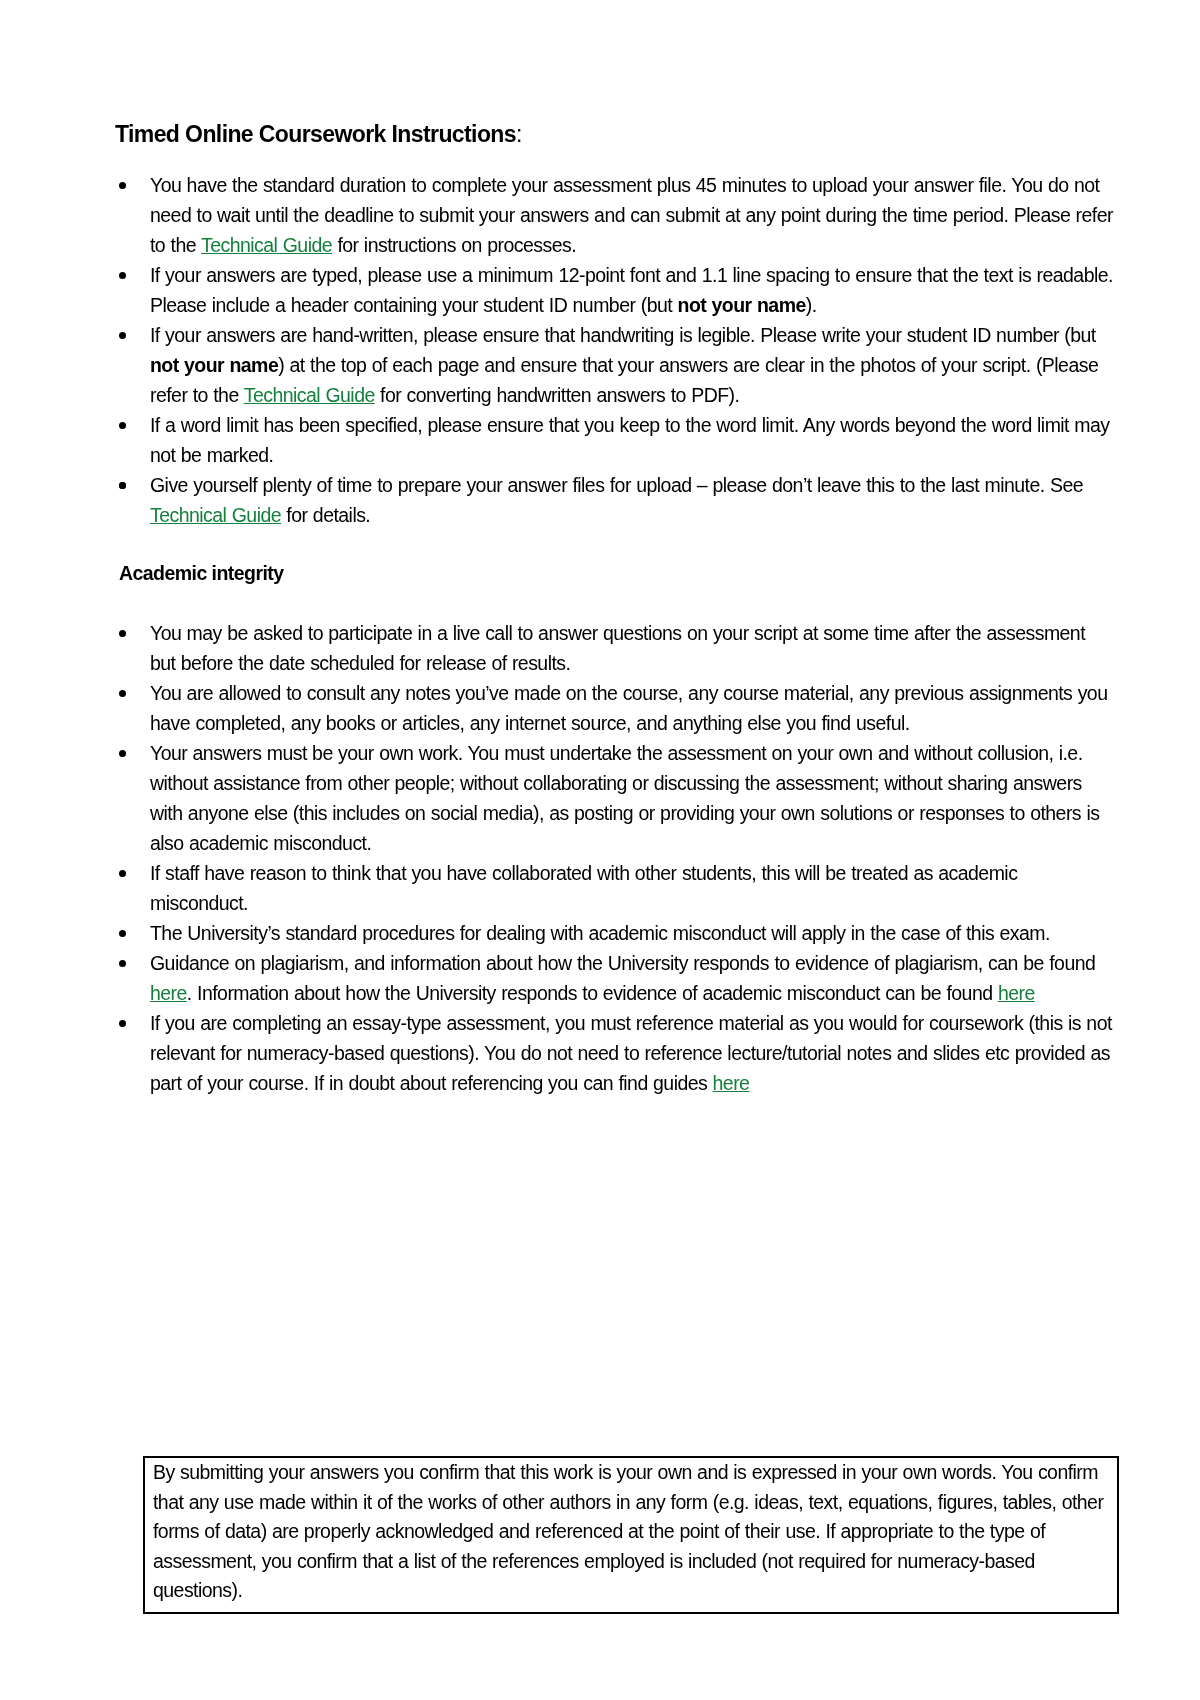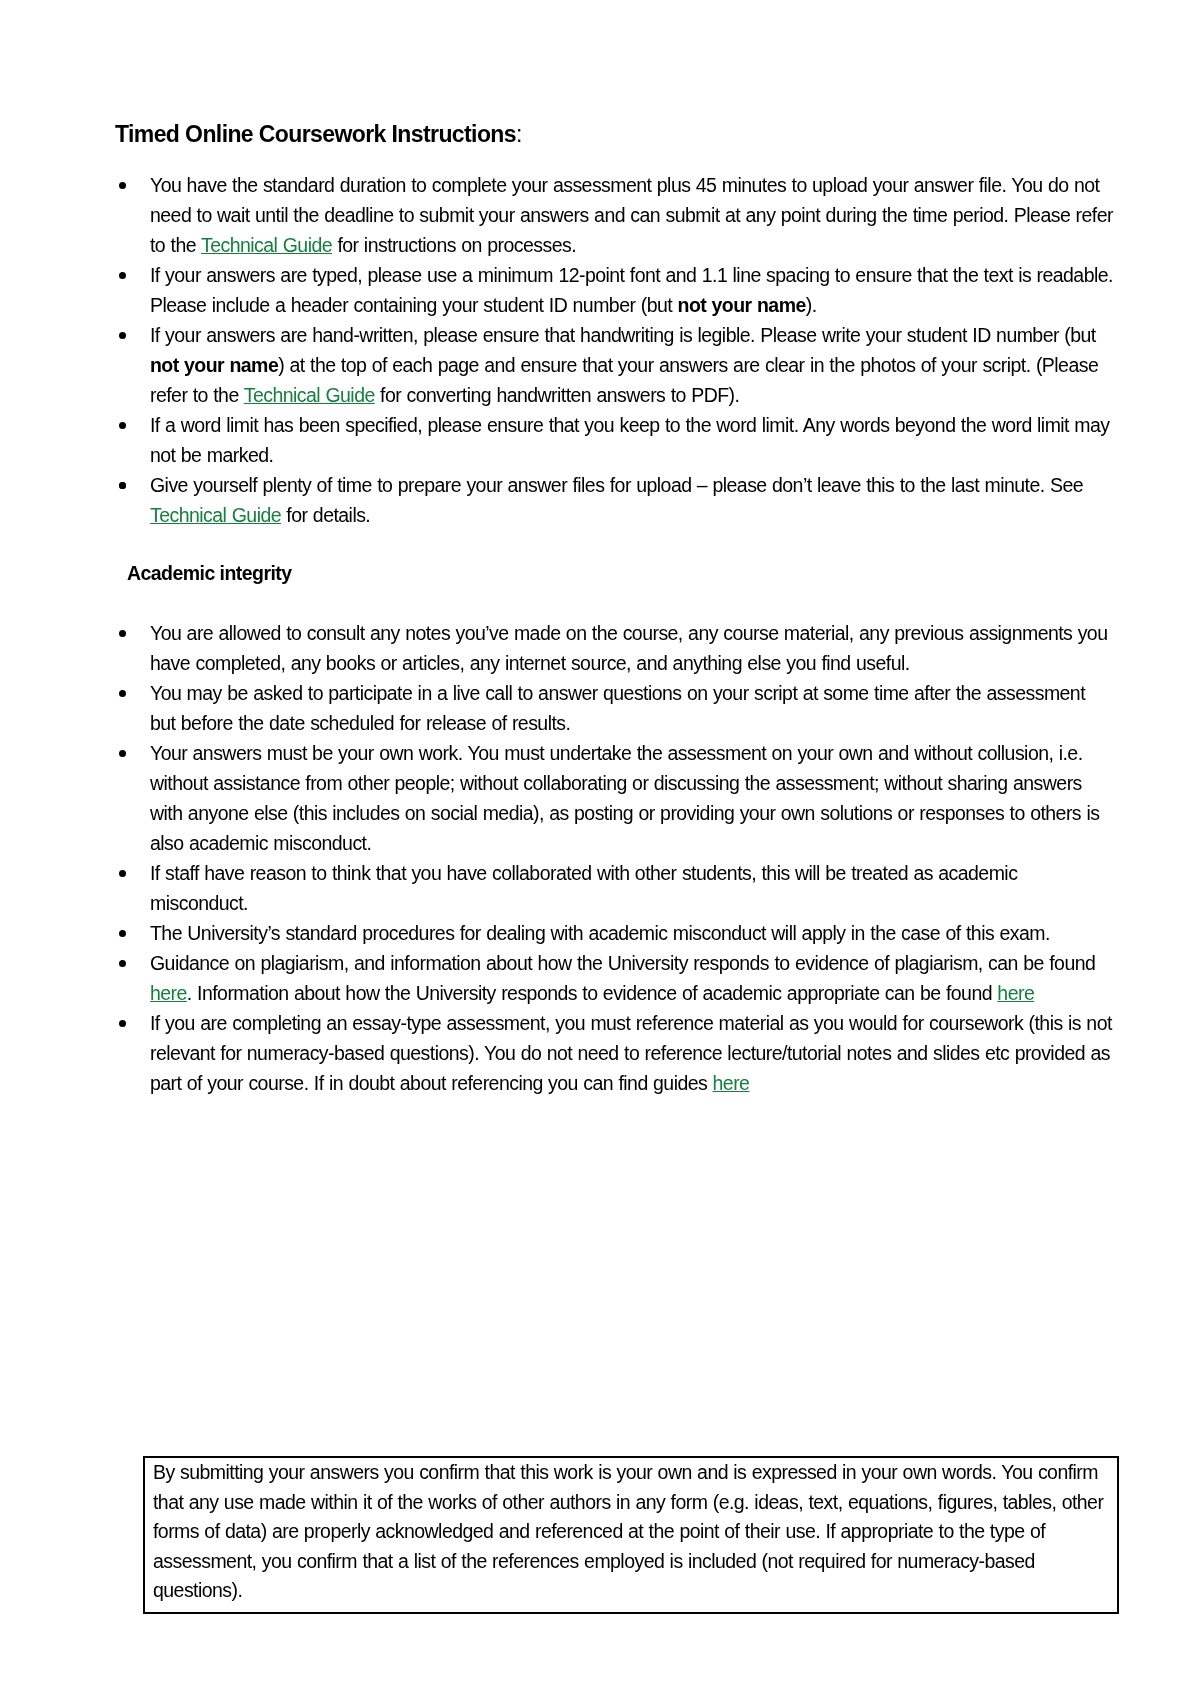--- a/index.html
+++ b/index.html
@@ -54,21 +54,21 @@
     .link {
       color: #15803d;
       text-decoration: underline;
       cursor: pointer;
     }
     b { font-weight: bold; }
     .section-heading {
       font-size: 19.5px;
       font-weight: bold;
       letter-spacing: -0.55px;
-      margin: 28px 0 30px 12px;
+      margin: 28px 0 30px 4px;
       line-height: 30px;
     }
     .declaration {
       position: absolute;
       left: 143px;
       top: 1456px;
       width: 958px;
       border: 2px solid #000;
       padding: 0px 6px 6px 8px;
       font-size: 19.5px;
@@ -89,23 +89,23 @@
       <li><span class="bullet"></span><span>If your answers are typed, please use a minimum 12-point font and 1.1 line spacing to ensure that the text is readable. Please include a header containing your student ID number (but </span><b>not your name</b><span>).</span></li>
       <li><span class="bullet"></span><span>If your answers are hand-written, please ensure that handwriting is legible. Please write your student ID number (but </span><b>not your name</b><span>) at the top of each page and ensure that your answers are clear in the photos of your script. (Please refer to the </span><a class="link">Technical Guide</a><span> for converting handwritten answers to PDF).</span></li>
       <li><span class="bullet"></span><span>If a word limit has been specified, please ensure that you keep to the word limit. Any words beyond the word limit may not be marked.</span></li>
       <li><span class="bullet"></span></li>
       <li><span class="bullet"></span><span>Give yourself plenty of time to prepare your answer files for upload – please don’t leave this to the last minute.  See </span><a class="link">Technical Guide</a><span> for details.</span></li>
     </ul>
 
   <div class="section-heading">Academic integrity</div>
 
   <ul class="bullets" id="integrity-list">
+      <li><span class="bullet"></span><span>You may be asked to participate in a live call to answer questions on your script at some time after the assessment but before the date scheduled for release of results.</span></li>
       <li><span class="bullet"></span><span>You are allowed to consult any notes you’ve made on the course, any course material, any previous assignments you have completed, any books or articles, any internet source, and anything else you find useful.</span></li>
-      <li><span class="bullet"></span><span>You may be asked to participate in a live call to answer questions on your script at some time after the assessment but before the date scheduled for release of results.</span></li>
       <li><span class="bullet"></span><span>Your answers must be your own work. You must undertake the assessment on your own and without collusion, i.e. without assistance from other people; without collaborating or discussing the assessment; without sharing answers with anyone else (this includes on social media), as posting or providing your own solutions or responses to others is also academic misconduct.</span></li>
       <li><span class="bullet"></span><span>If staff have reason to think that you have collaborated with other students, this will be treated as academic misconduct.</span></li>
       <li><span class="bullet"></span><span>The University’s standard procedures for dealing with academic misconduct will apply in the case of this exam.</span></li>
-      <li><span class="bullet"></span><span>Guidance on plagiarism, and information about how the University responds to evidence of plagiarism, can be found </span><a class="link">here</a><span>. Information about how the University responds to evidence of academic appropriate can be found </span><a class="link">here</a></li>
+      <li><span class="bullet"></span><span>Guidance on plagiarism, and information about how the University responds to evidence of plagiarism, can be found </span><a class="link">here</a><span>. Information about how the University responds to evidence of academic misconduct can be found </span><a class="link">here</a></li>
       <li><span class="bullet"></span><span>If you are completing an essay-type assessment, you must reference material as you would for coursework (this is not relevant for numeracy-based questions). You do not need to reference lecture/tutorial notes and slides etc provided as part of your course. If in doubt about referencing you can find guides </span><a class="link">here</a></li>
     </ul>
 </div>
 
 <div class="declaration">By submitting your answers you confirm that this work is your own and is expressed in your own words. You confirm that any use made within it of the works of other authors in any form (e.g. ideas, text, equations, figures, tables, other forms of data) are properly acknowledged and referenced at the point of their use. If appropriate to the type of assessment, you confirm that a list of the references employed is included (not required for numeracy-based questions).</div>
 
 </body></html>

